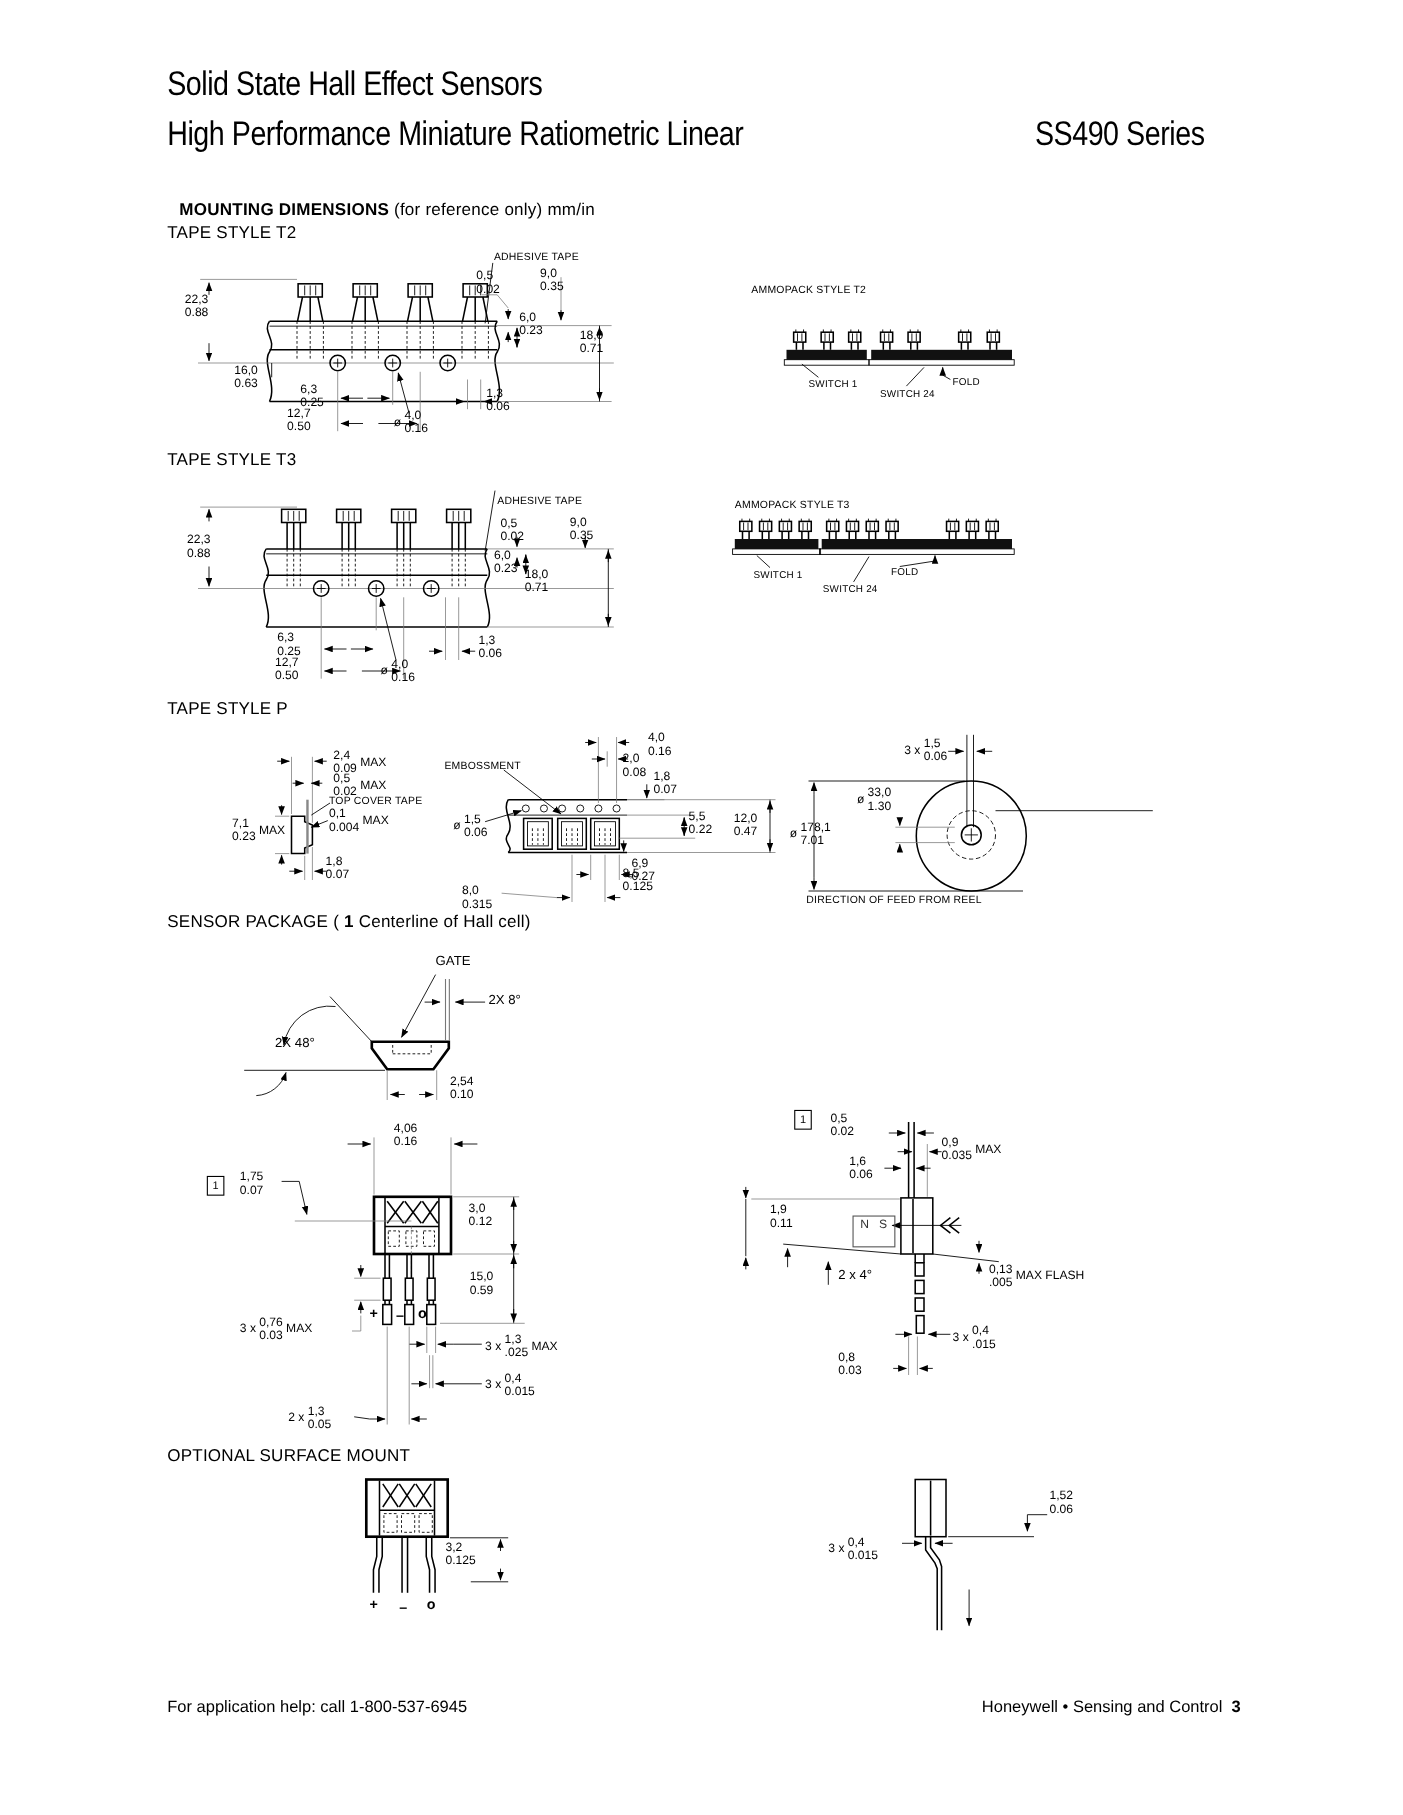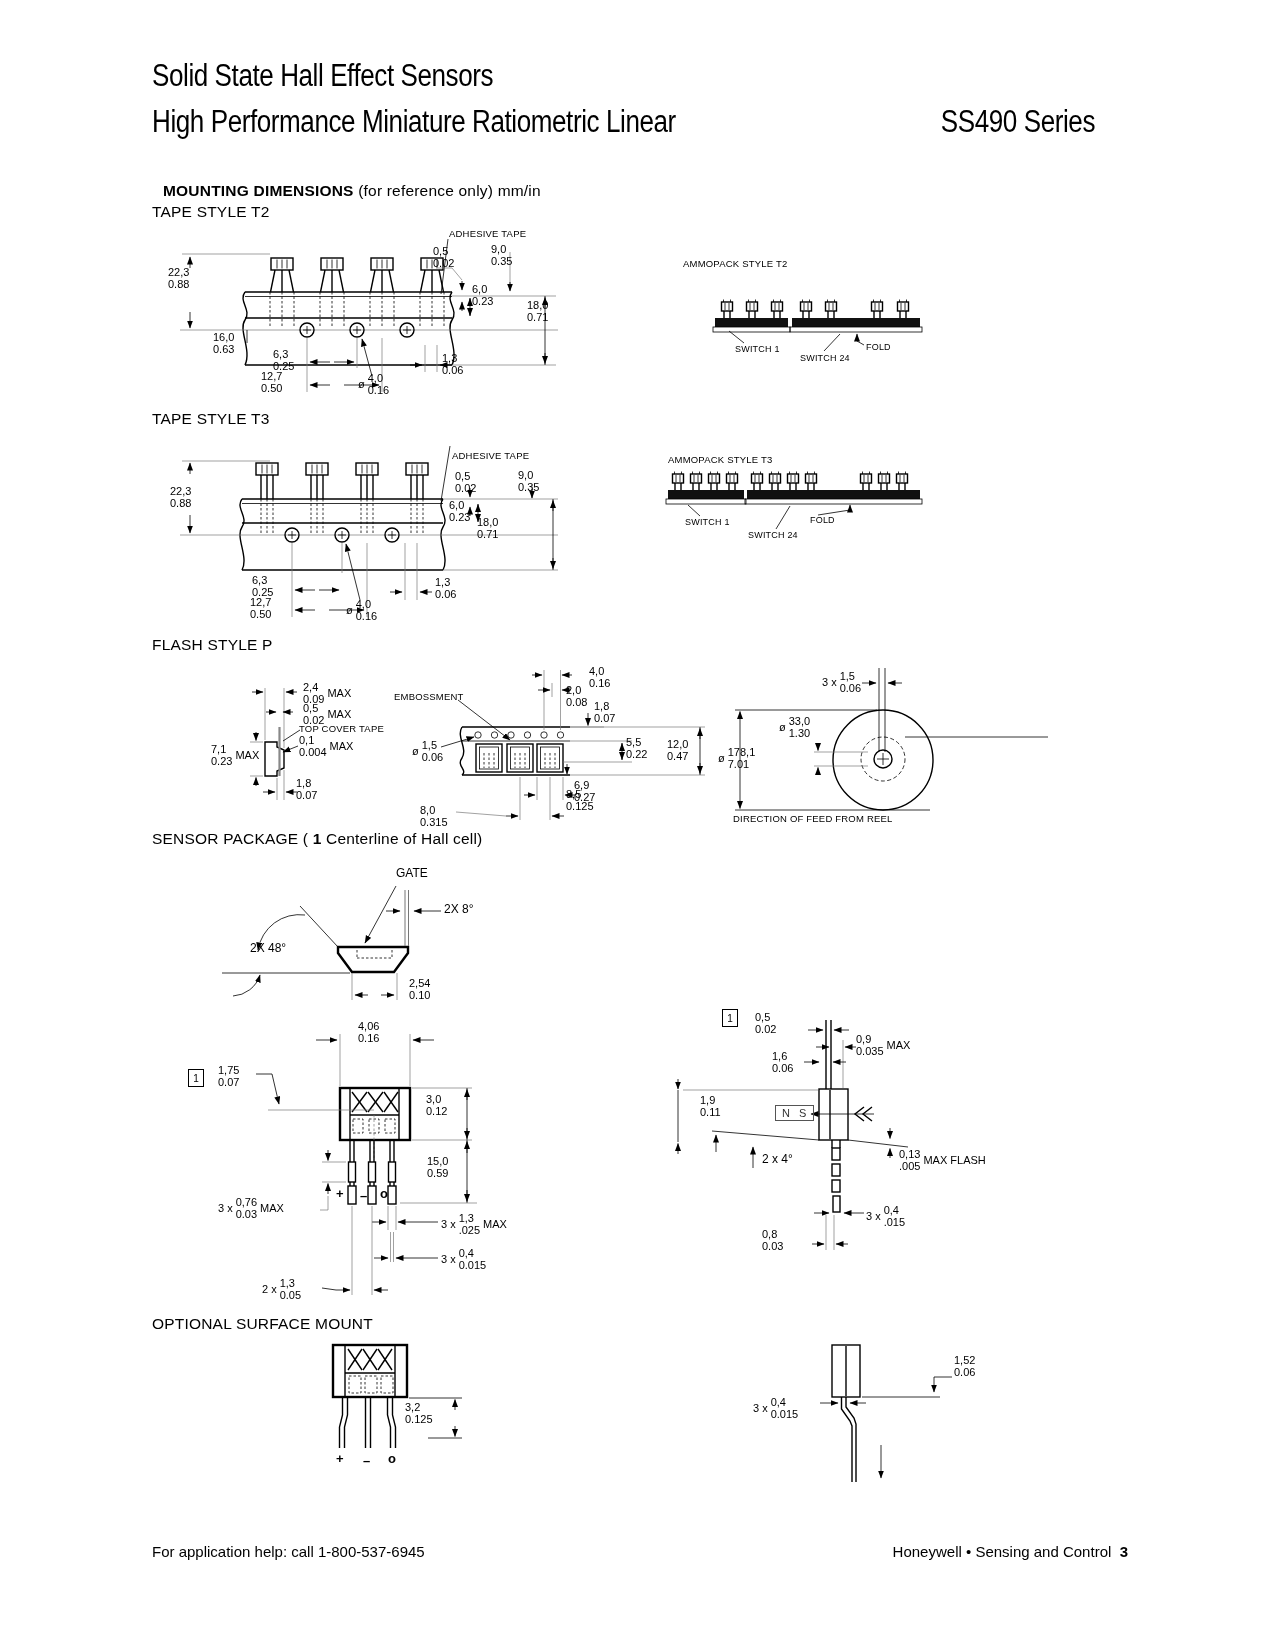--- a/index.html
+++ b/index.html
@@ -17,21 +17,21 @@
   .dim{position:absolute;display:flex;align-items:center;font-size:11px;line-height:1.12;white-space:nowrap;}
   .dim span:empty{display:none}
   .dim .pre{margin-right:3px}
   .dim .post{margin-left:3px}
   .dim .fr{display:flex;flex-direction:column;align-items:flex-start}
   .dim.c .fr{align-items:center}
   .note{position:absolute;font-size:9.5px;letter-spacing:.2px;white-space:nowrap;}
   .lbl{position:absolute;font-size:12px;white-space:nowrap;}
   .sym{position:absolute;font-size:13px;font-weight:bold;line-height:1;}
   .boxnum{position:absolute;width:14px;height:16px;border:1.2px solid #000;font-size:10px;display:flex;align-items:center;justify-content:center;}
-  .nsbox{position:absolute;border:1.2px solid #555;font-size:11px;letter-spacing:3px;padding:1px 4px 1px 6px;color:#333;}
+  .nsbox{position:absolute;border:1.2px solid #555;font-size:11px;letter-spacing:3px;padding:1px 4px 14px 6px;color:#333;}
   .foot{position:absolute;font-size:15px;white-space:nowrap;}
 </style>
 </head>
 <body>
 
 <div id="page">
 
 <svg id="art" width="1275" height="1650" viewBox="0 0 1275 1650" xmlns="http://www.w3.org/2000/svg" xmlns:xlink="http://www.w3.org/1999/xlink">
 <defs>
   <marker id="ar" markerWidth="10" markerHeight="8" refX="7.5" refY="3" orient="auto" markerUnits="userSpaceOnUse">
@@ -618,21 +618,21 @@
       <span class="fr">
         <span>4,0</span>
         <span>0.16</span>
       </span>
     </div>
 <div class="note" style="left:668px;top:454px">AMMOPACK STYLE T3</div>
 <div class="note" style="left:685px;top:517px;font-size:9px">SWITCH 1</div>
 <div class="note" style="left:748px;top:530px;font-size:9px">SWITCH 24</div>
 <div class="note" style="left:810px;top:515px;font-size:9px">FOLD</div>
 
-<div class="h1" style="left:152px;top:636px">FLASH STYLE P</div>
+<div class="h1" style="left:152px;top:636px">TAPE STYLE P</div>
 <div class="dim" style="left:303px;top:681px">
       <span class="fr">
         <span>2,4</span>
         <span>0.09</span>
       </span>
       <span class="post">MAX</span>
     </div>
 <div class="dim" style="left:303px;top:702px">
       <span class="fr">
         <span>0,5</span>
@@ -654,21 +654,21 @@
         <span>0.23</span>
       </span>
       <span class="post">MAX</span>
     </div>
 <div class="dim" style="left:296px;top:777px">
       <span class="fr">
         <span>1,8</span>
         <span>0.07</span>
       </span>
     </div>
-<div class="note" style="left:394px;top:691px">EMBOSSMENT</div>
+<div class="note" style="left:404px;top:691px">EMBOSSMENT</div>
 <div class="dim" style="left:412px;top:739px">
       <span class="pre">ø</span>
       <span class="fr">
         <span>1,5</span>
         <span>0.06</span>
       </span>
     </div>
 <div class="dim" style="left:589px;top:665px">
       <span class="fr">
         <span>4,0</span>

